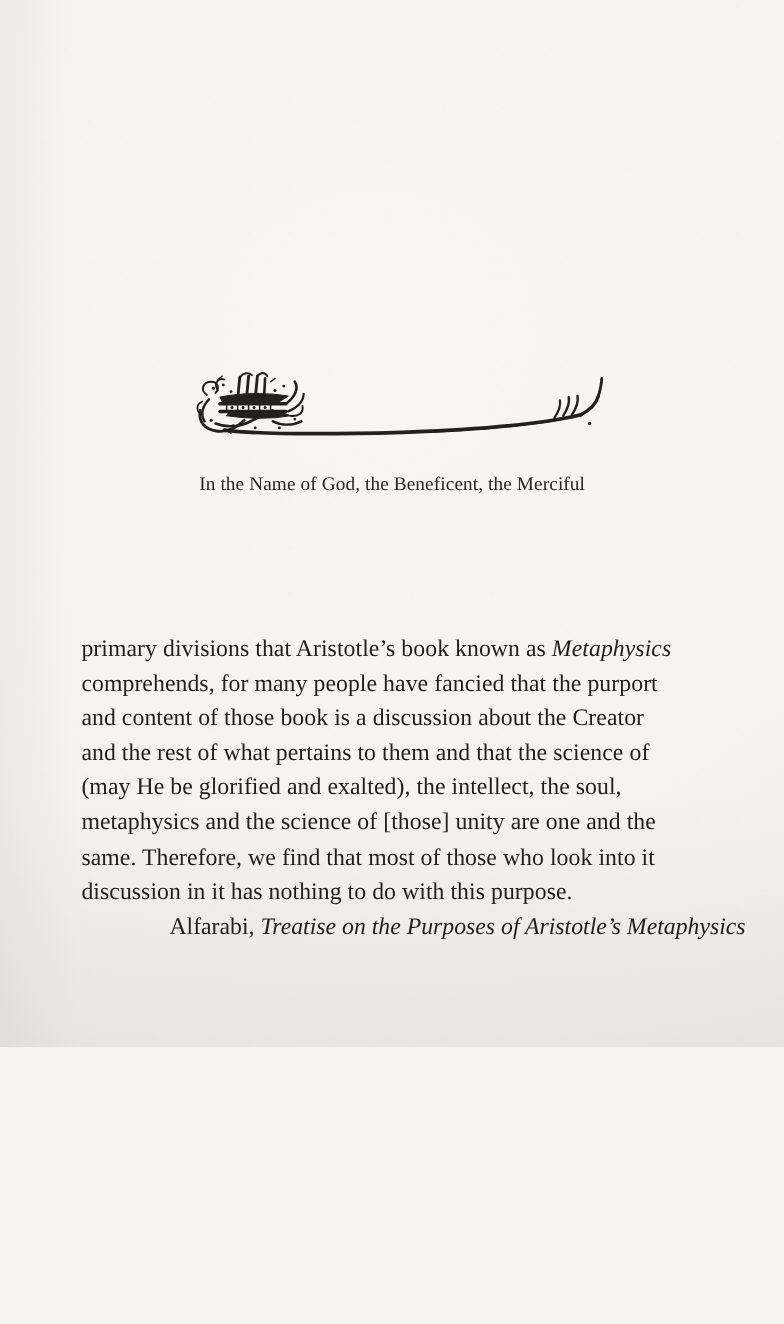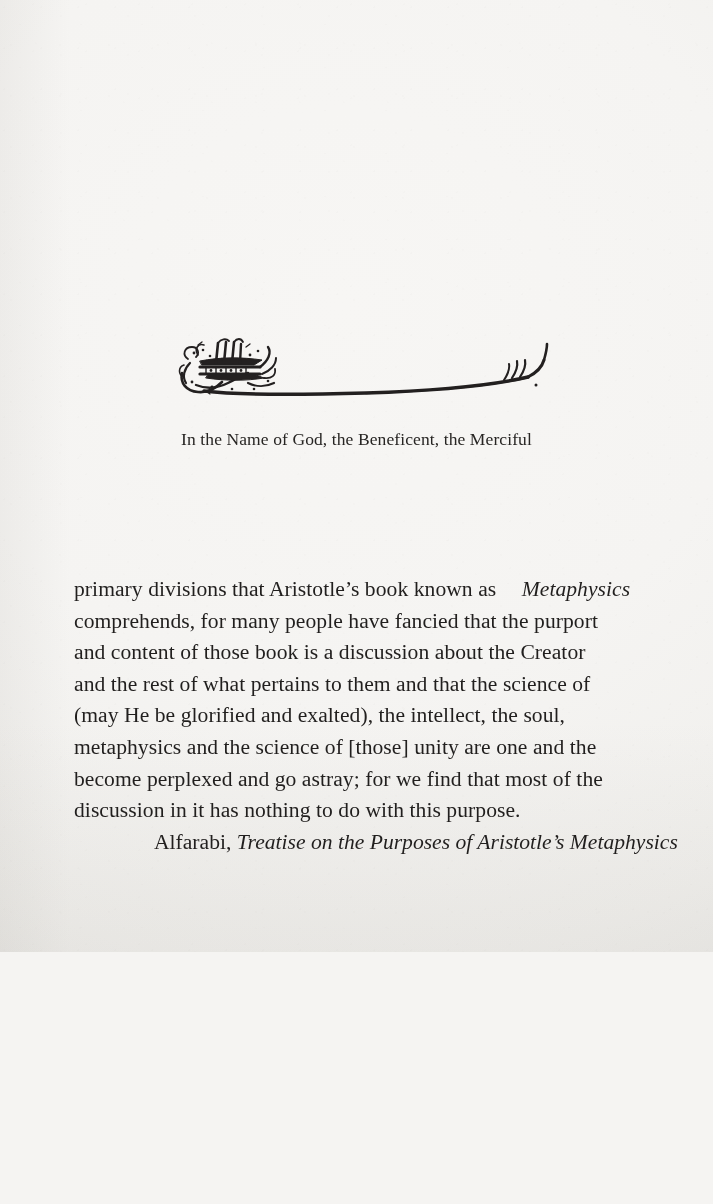--- a/index.html
+++ b/index.html
@@ -85,21 +85,21 @@
     width: 590px;
   }
   .epigraph-body {
     margin: 0;
     font-size: 21.6px;
     line-height: 31.6px;
     color: #211f1e;
     letter-spacing: .05px;
   }
   .epigraph-body .line { display: block; white-space: nowrap; }
-  .epigraph-body i { font-style: italic; margin-left: 20px; }
+  .epigraph-body i { font-style: italic; }
 
   .epigraph-attribution {
     margin: 0;
     padding-left: 80px;
     font-size: 21.6px;
     line-height: 31.6px;
     color: #211f1e;
     white-space: nowrap;
   }
   .epigraph-attribution .work-title { font-style: italic; text-align: center; }
@@ -186,21 +186,21 @@
 
   <div class="epigraph">
 
     <p class="epigraph-body">
         <span class="line">primary divisions that Aristotle’s book known as <i>Metaphysics</i></span>
         <span class="line">comprehends, for many people have fancied that the purport</span>
         <span class="line">and content of those book is a discussion about the Creator</span>
         <span class="line">and the rest of what pertains to them and that the science of</span>
         <span class="line">(may He be glorified and exalted), the intellect, the soul,</span>
         <span class="line">metaphysics and the science of [those] unity are one and the</span>
-        <span class="line">become perplexed and go astray; for we find that most of the</span>
+        <span class="line">same. Therefore, we find that most of those who look into it</span>
         <span class="line">discussion in it has nothing to do with this purpose.</span>
       </p>
 
     <p class="epigraph-attribution">
       <span>Alfarabi, </span><span class="work-title">Treatise on the Purposes of Aristotle’s Metaphysics</span>
     </p>
 
   </div>
 
 </div>

